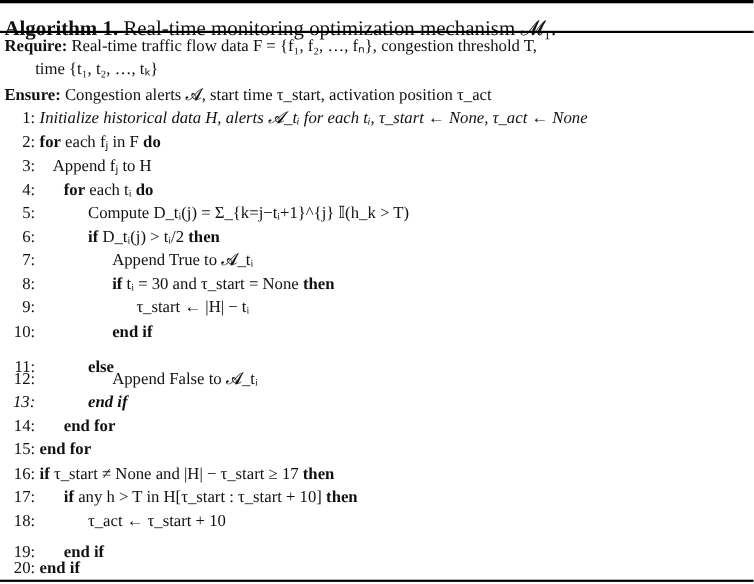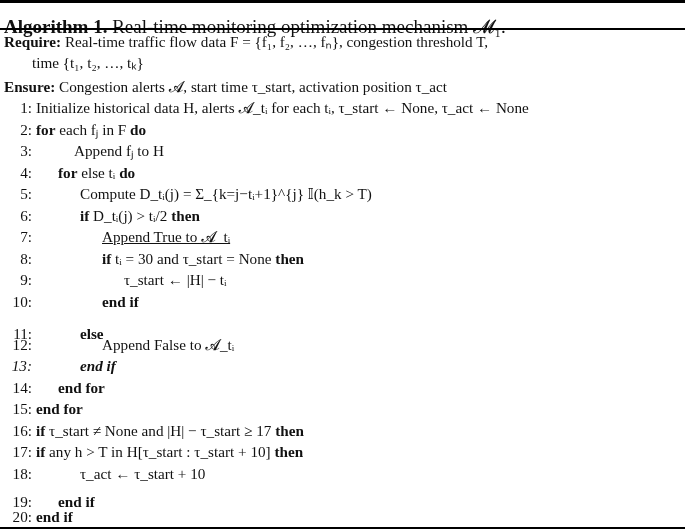--- a/index.html
+++ b/index.html
@@ -34,35 +34,35 @@
   </div>
   <div class="line" style="top:53px; left:32px">
     <span>time {t₁, t₂, …, tₖ}</span>
   </div>
   <div class="line" style="top:77px">
     <span class="kw">Ensure:</span>
     <span>Congestion alerts 𝓐, start time τ_start, activation position τ_act</span>
   </div>
 
   <div id="lines">
-      <div class="line" style="top: 98px;"><span class="num">1:</span><span style="margin-left: 0px;"><span class="kw"></span><span>Initialize historical data H, alerts 𝓐_tᵢ for each tᵢ, τ_start ← None, τ_act ← None</span><span class="kw"></span></span></div>
+      <div class="line" style="top: 98px;"><span class="num">1:</span><span style="margin-left: 0px; font-style: italic;"><span class="kw"></span><span>Initialize historical data H, alerts 𝓐_tᵢ for each tᵢ, τ_start ← None, τ_act ← None</span><span class="kw"></span></span></div>
       <div class="line" style="top: 119.5px;"><span class="num">2:</span><span style="margin-left: 0px;"><span class="kw">for</span><span> each fⱼ in F </span><span class="kw">do</span></span></div>
-      <div class="line" style="top: 141px;"><span class="num">3:</span><span style="margin-left: 38px;"><span class="kw"></span><span>Append fⱼ to H</span><span class="kw"></span></span></div>
-      <div class="line" style="top: 162.5px;"><span class="num">4:</span><span style="margin-left: 22px;"><span class="kw">for</span><span> else tᵢ </span><span class="kw">do</span></span></div>
+      <div class="line" style="top: 141px;"><span class="num">3:</span><span style="margin-left: 12px;"><span class="kw"></span><span>Append fⱼ to H</span><span class="kw"></span></span></div>
+      <div class="line" style="top: 162.5px;"><span class="num">4:</span><span style="margin-left: 22px;"><span class="kw">for</span><span> each tᵢ </span><span class="kw">do</span></span></div>
       <div class="line" style="top: 184px;"><span class="num">5:</span><span style="margin-left: 44px;"><span class="kw"></span><span>Compute D_tᵢ(j) = Σ_{k=j−tᵢ+1}^{j} 𝕀(h_k &gt; T)</span><span class="kw"></span></span></div>
       <div class="line" style="top: 205.5px;"><span class="num">6:</span><span style="margin-left: 44px; text-align: right;"><span class="kw">if</span><span> D_tᵢ(j) &gt; tᵢ/2 </span><span class="kw">then</span></span></div>
-      <div class="line" style="top: 227px; text-decoration: underline;"><span class="num">7:</span><span style="margin-left: 66px;"><span class="kw"></span><span>Append True to 𝓐_tᵢ</span><span class="kw"></span></span></div>
+      <div class="line" style="top: 227px;"><span class="num">7:</span><span style="margin-left: 66px;"><span class="kw"></span><span>Append True to 𝓐_tᵢ</span><span class="kw"></span></span></div>
       <div class="line" style="top: 248.5px;"><span class="num">8:</span><span style="margin-left: 66px;"><span class="kw">if</span><span> tᵢ = 30 and τ_start = None </span><span class="kw">then</span></span></div>
       <div class="line" style="top: 270px;"><span class="num">9:</span><span style="margin-left: 88px;"><span class="kw"></span><span>τ_start ← |H| − tᵢ</span><span class="kw"></span></span></div>
       <div class="line" style="top: 291.5px;"><span class="num">10:</span><span style="margin-left: 66px;"><span class="kw">end if</span><span></span><span class="kw"></span></span></div>
       <div class="line" style="top: 324px;"><span class="num">11:</span><span style="margin-left: 44px;"><span class="kw">else</span><span></span><span class="kw"></span></span></div>
       <div class="line" style="top: 334.5px;"><span class="num">12:</span><span style="margin-left: 66px; margin-top: 28px;"><span class="kw"></span><span>Append False to 𝓐_tᵢ</span><span class="kw"></span></span></div>
       <div class="line" style="top: 356px; font-style: italic;"><span class="num">13:</span><span style="margin-left: 44px;"><span class="kw">end if</span><span></span><span class="kw"></span></span></div>
       <div class="line" style="top: 377.5px;"><span class="num">14:</span><span style="margin-left: 22px;"><span class="kw">end for</span><span></span><span class="kw"></span></span></div>
       <div class="line" style="top: 399px;"><span class="num">15:</span><span style="margin-left: 0px;"><span class="kw">end for</span><span></span><span class="kw"></span></span></div>
       <div class="line" style="top: 420.5px;"><span class="num">16:</span><span style="margin-left: 0px;"><span class="kw">if</span><span> τ_start ≠ None and |H| − τ_start ≥ 17 </span><span class="kw">then</span></span></div>
-      <div class="line" style="top: 442px;"><span class="num">17:</span><span style=" text-align: right;"><span class="kw">if</span><span> any h &gt; T in H[τ_start : τ_start + 10] </span><span class="kw">then</span></span></div>
+      <div class="line" style="top: 442px;"><span class="num">17:</span><span style="margin-left: 22px; text-align: right;"><span class="kw">if</span><span> any h &gt; T in H[τ_start : τ_start + 10] </span><span class="kw">then</span></span></div>
       <div class="line" style="top: 463.5px;"><span class="num">18:</span><span style="margin-left: 44px; text-align: center;"><span class="kw"></span><span>τ_act ← τ_start + 10</span><span class="kw"></span></span></div>
       <div class="line" style="top: 492px;"><span class="num">19:</span><span style="margin-left: 22px;"><span class="kw">end if</span><span></span><span class="kw"></span></span></div>
       <div class="line" style="top: 506.5px;"><span class="num">20:</span><span style="margin-left: 0px;"><span class="kw">end if</span><span></span><span class="kw"></span></span></div>
     </div>
   <div class="rule-bot"></div>
 </div>
 
 </body></html>

